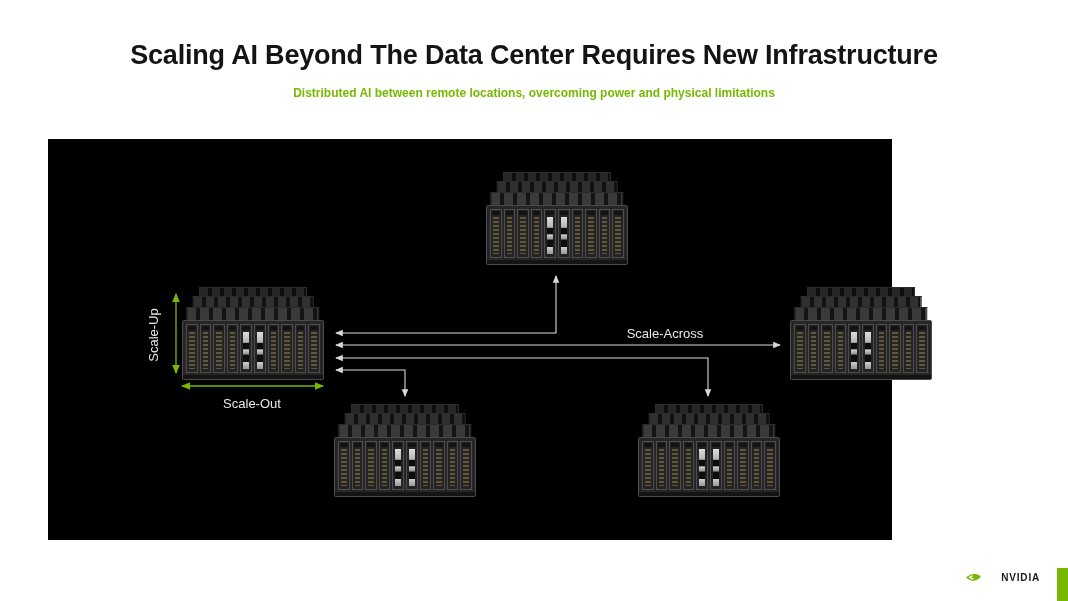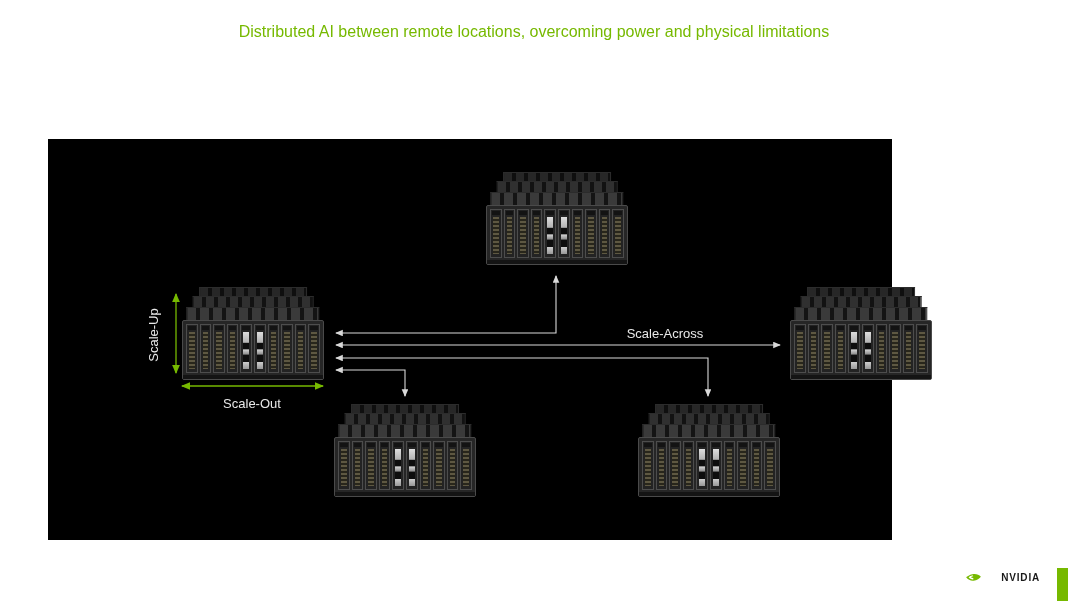--- a/index.html
+++ b/index.html
@@ -6,21 +6,21 @@
   body{
     width:1068px;height:601px;background:#ffffff;overflow:hidden;position:relative;
     font-family:"Liberation Sans", sans-serif;
   }
   
   .header{position:absolute;top:0;left:0;width:1068px;text-align:center;}
   .title{
     margin-top:41px;font-size:27px;font-weight:700;color:#141414;letter-spacing:-0.2px;line-height:1.05;
   }
   .subtitle{
-    margin-top:23px;font-size:16px;font-weight:400;color:#76b900;
+    margin-top:17px;font-size:12px;font-weight:700;color:#76b900;
   }
   
   .panel{
     position:absolute;left:48px;top:139px;width:844px;height:401px;background:#000000;
   }
   .conn-layer{position:absolute;left:0;top:0;width:973px;height:401px;pointer-events:none;}
   .conn{stroke:#d9d9d9;stroke-width:1.1;fill:none}
   .gconn{stroke:#76b900;stroke-width:1.3;fill:none}
   .lbl{fill:#e8e8e8;font-family:"Liberation Sans",sans-serif;font-size:13px;}
   
@@ -59,20 +59,21 @@
   }
   .brand-text{font-size:10px;font-weight:700;color:#1a1a1a;letter-spacing:0.8px;}
   .accent-bar{
     position:absolute;right:0;bottom:0;width:11px;height:33px;background:#76b900;
   }
 </style>
 </head>
 <body>
 
 <div class="header">
+  <div class="title">Scaling AI Beyond The Data Center Requires New Infrastructure</div>
   <div class="subtitle">Distributed AI between remote locations, overcoming power and physical limitations</div>
 </div>
 
 <div class="panel">
 
   <div class="rack-cluster rc-top">
       <div class="rrow r3"></div>
       <div class="rrow r2"></div>
       <div class="rrow r1"></div>
       <div class="rfront">

